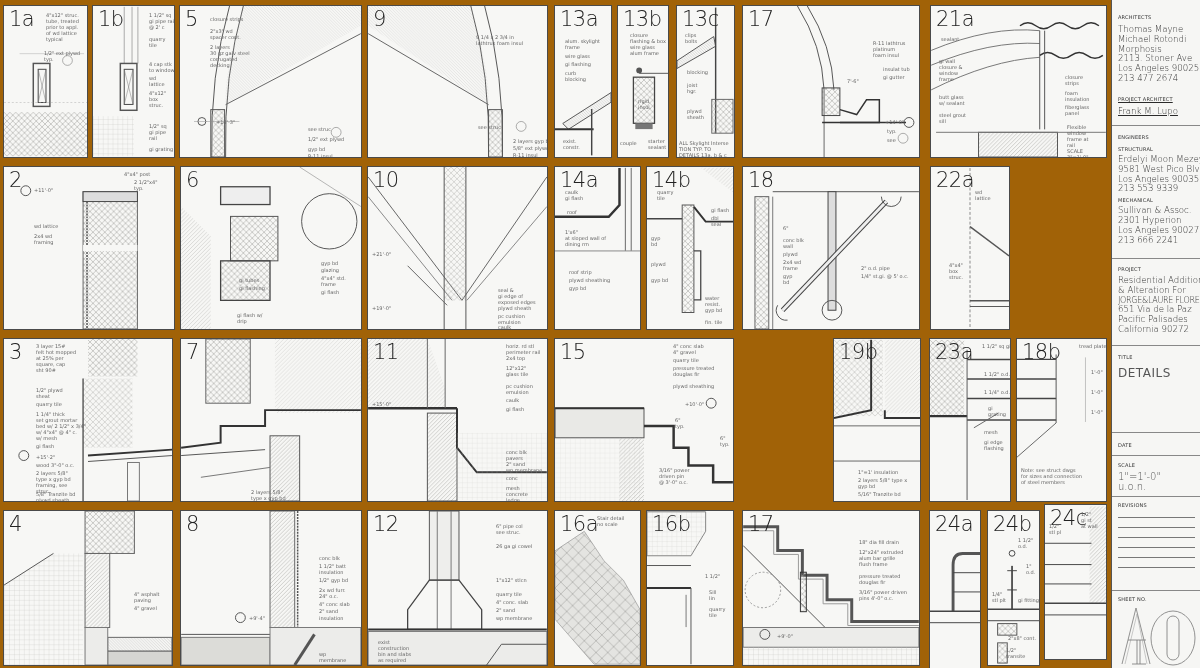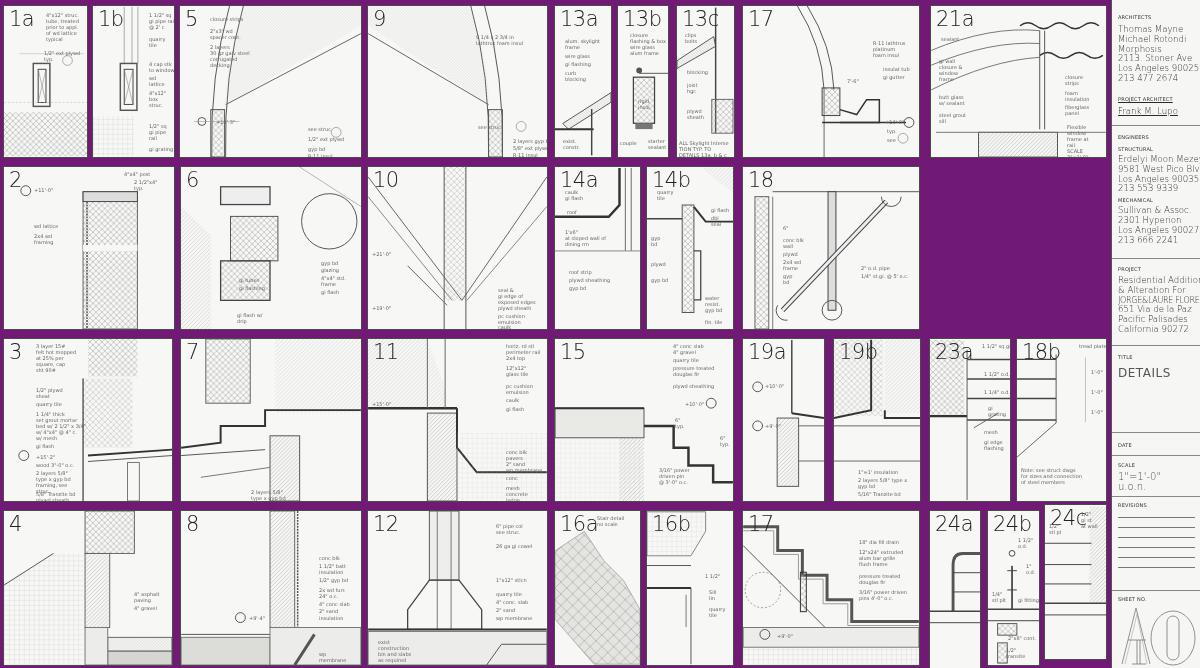--- a/index.html
+++ b/index.html
@@ -1,17 +1,17 @@
 <!DOCTYPE html>
 <html><head>
 <meta charset="utf-8">
 <style>
   html,body{margin:0;padding:0;}
   body{width:1200px;height:668px;background:#f1f1ef;position:relative;overflow:hidden;font-family:"Liberation Sans",sans-serif;color:#2a2a2a;}
-  .sheet{position:absolute;left:0;top:0;width:1200px;height:668px;background:#701a75;}
+  .sheet{position:absolute;left:0;top:0;width:1200px;height:668px;background:#a16207;}
   .panel{position:absolute;border:1.3px solid #4a4a4a;background:#f7f7f5;overflow:hidden;box-sizing:border-box;}
   .panel .num{position:absolute;left:5px;top:3px;font-size:21px;font-family:"DejaVu Sans",sans-serif;font-weight:300;color:#222;letter-spacing:-0.5px;line-height:1;}
   .panel svg{position:absolute;left:0;top:0;width:100%;height:100%;}
   .note{position:absolute;font-size:5px;color:#666;line-height:6px;white-space:pre;font-family:"DejaVu Sans",sans-serif;}
   .titleblock{position:absolute;left:1111px;top:0;width:89px;height:668px;border-left:1.5px solid #555;background:#f6f6f4;box-sizing:border-box;padding:0 0 0 6px;}
   .tb-label{font-size:5px;letter-spacing:0.2px;color:#333;text-transform:uppercase;font-family:"DejaVu Sans",sans-serif;}
   .tb-text{font-size:8.6px;color:#333;line-height:9.8px;font-family:"DejaVu Sans",sans-serif;font-weight:300;white-space:nowrap;}
   .tb-sep{position:absolute;left:0;width:89px;border-top:1px solid #888;}
   .tb-big{font-size:12px;color:#555;letter-spacing:0.5px;font-family:"DejaVu Sans",sans-serif;}
   .rev-line{height:0;border-top:1px solid #777;margin:0 6px 9px 0;}
@@ -353,20 +353,34 @@
 wall</div>
     <div class="note" style="left:40px;top:84px;">plywd</div>
     <div class="note" style="left:40px;top:92px;">2x4 wd
 frame</div>
     <div class="note" style="left:40px;top:106px;">gyp
 bd</div>
     <div class="note" style="left:118px;top:98px;">2" o.d. pipe</div>
     <div class="note" style="left:118px;top:106px;">1/4" st.gi. @ 5' o.c.</div>
   </div>
 
+  <div class="panel" style="left:930px;top:166px;width:80px;height:164px;">
+    <svg viewBox="0 0 80 164">
+      <line x1="40" y1="0" x2="40" y2="164" stroke="#888" stroke-dasharray="3 2"></line>
+      <line x1="40" y1="60" x2="80" y2="90" stroke="#555" stroke-width="1.5"></line>
+      <line x1="40" y1="136" x2="80" y2="136" stroke="#555" stroke-width="1.5"></line>
+      <line x1="40" y1="142" x2="80" y2="142" stroke="#555"></line>
+    </svg>
+    <div class="num">22a</div>
+    <div class="note" style="left:44px;top:22px;">wd
+lattice</div>
+    <div class="note" style="left:18px;top:95px;">4"x4"
+box
+struc.</div>
+  </div>
 
 
   <div class="panel" style="left:3px;top:338px;width:170px;height:164px;">
     <svg viewBox="0 0 170 164">
       <rect x="85" y="0" width="50" height="38" fill="url(#xhatch)"></rect>
       <rect x="80" y="40" width="50" height="70" fill="url(#xhatch)" opacity="0.7"></rect>
       <line x1="85" y1="118" x2="170" y2="112" stroke="#333" stroke-width="2"></line>
       <line x1="85" y1="124" x2="170" y2="118" stroke="#555"></line>
       <rect x="125" y="125" width="12" height="39" fill="none" stroke="#777"></rect>
       <line x1="80" y1="40" x2="80" y2="164" stroke="#444" stroke-width="1.3"></line>
@@ -462,34 +476,20 @@
     <div class="note" style="left:130px;top:62px;">+10'-0"</div>
     <div class="note" style="left:120px;top:78px;">6"
 typ.</div>
     <div class="note" style="left:165px;top:96px;">6"
 typ.</div>
     <div class="note" style="left:104px;top:128px;">3/16" power
 driven pin
 @ 3'-0" o.c.</div>
   </div>
 
-  <div class="panel" style="left:742px;top:338px;width:83px;height:164px;">
-    <svg viewBox="0 0 83 164">
-      <line x1="50" y1="0" x2="50" y2="75" stroke="#444" stroke-width="1.5"></line>
-      <polyline points="50,75 83,80" fill="none" stroke="#333" stroke-width="2"></polyline>
-      <rect x="35" y="80" width="22" height="70" fill="url(#diag)" stroke="#555"></rect>
-      <line x1="57" y1="88" x2="83" y2="88" stroke="#666"></line>
-      <line x1="57" y1="124" x2="83" y2="124" stroke="#666"></line>
-      <circle cx="15" cy="48" r="5" fill="none" stroke="#555"></circle>
-      <circle cx="15" cy="88" r="5" fill="none" stroke="#555"></circle>
-    </svg>
-    <div class="num">19a</div>
-    <div class="note" style="left:22px;top:44px;">+10'-0"</div>
-    <div class="note" style="left:22px;top:84px;">+9'-0"</div>
-  </div>
 
   <div class="panel" style="left:833px;top:338px;width:88px;height:164px;">
     <svg viewBox="0 0 88 164">
       <rect x="0" y="0" width="50" height="78" fill="url(#xhatch)" opacity="0.7"></rect>
       <polyline points="0,80 38,72 38,0" fill="none" stroke="#333" stroke-width="2"></polyline>
       <rect x="52" y="0" width="36" height="75" fill="url(#diag)" opacity="0.6"></rect>
       <polyline points="52,72 52,80 88,80" fill="none" stroke="#333" stroke-width="2"></polyline>
       <line x1="0" y1="88" x2="88" y2="88" stroke="#666"></line>
       <line x1="0" y1="124" x2="88" y2="124" stroke="#666"></line>
     </svg>

